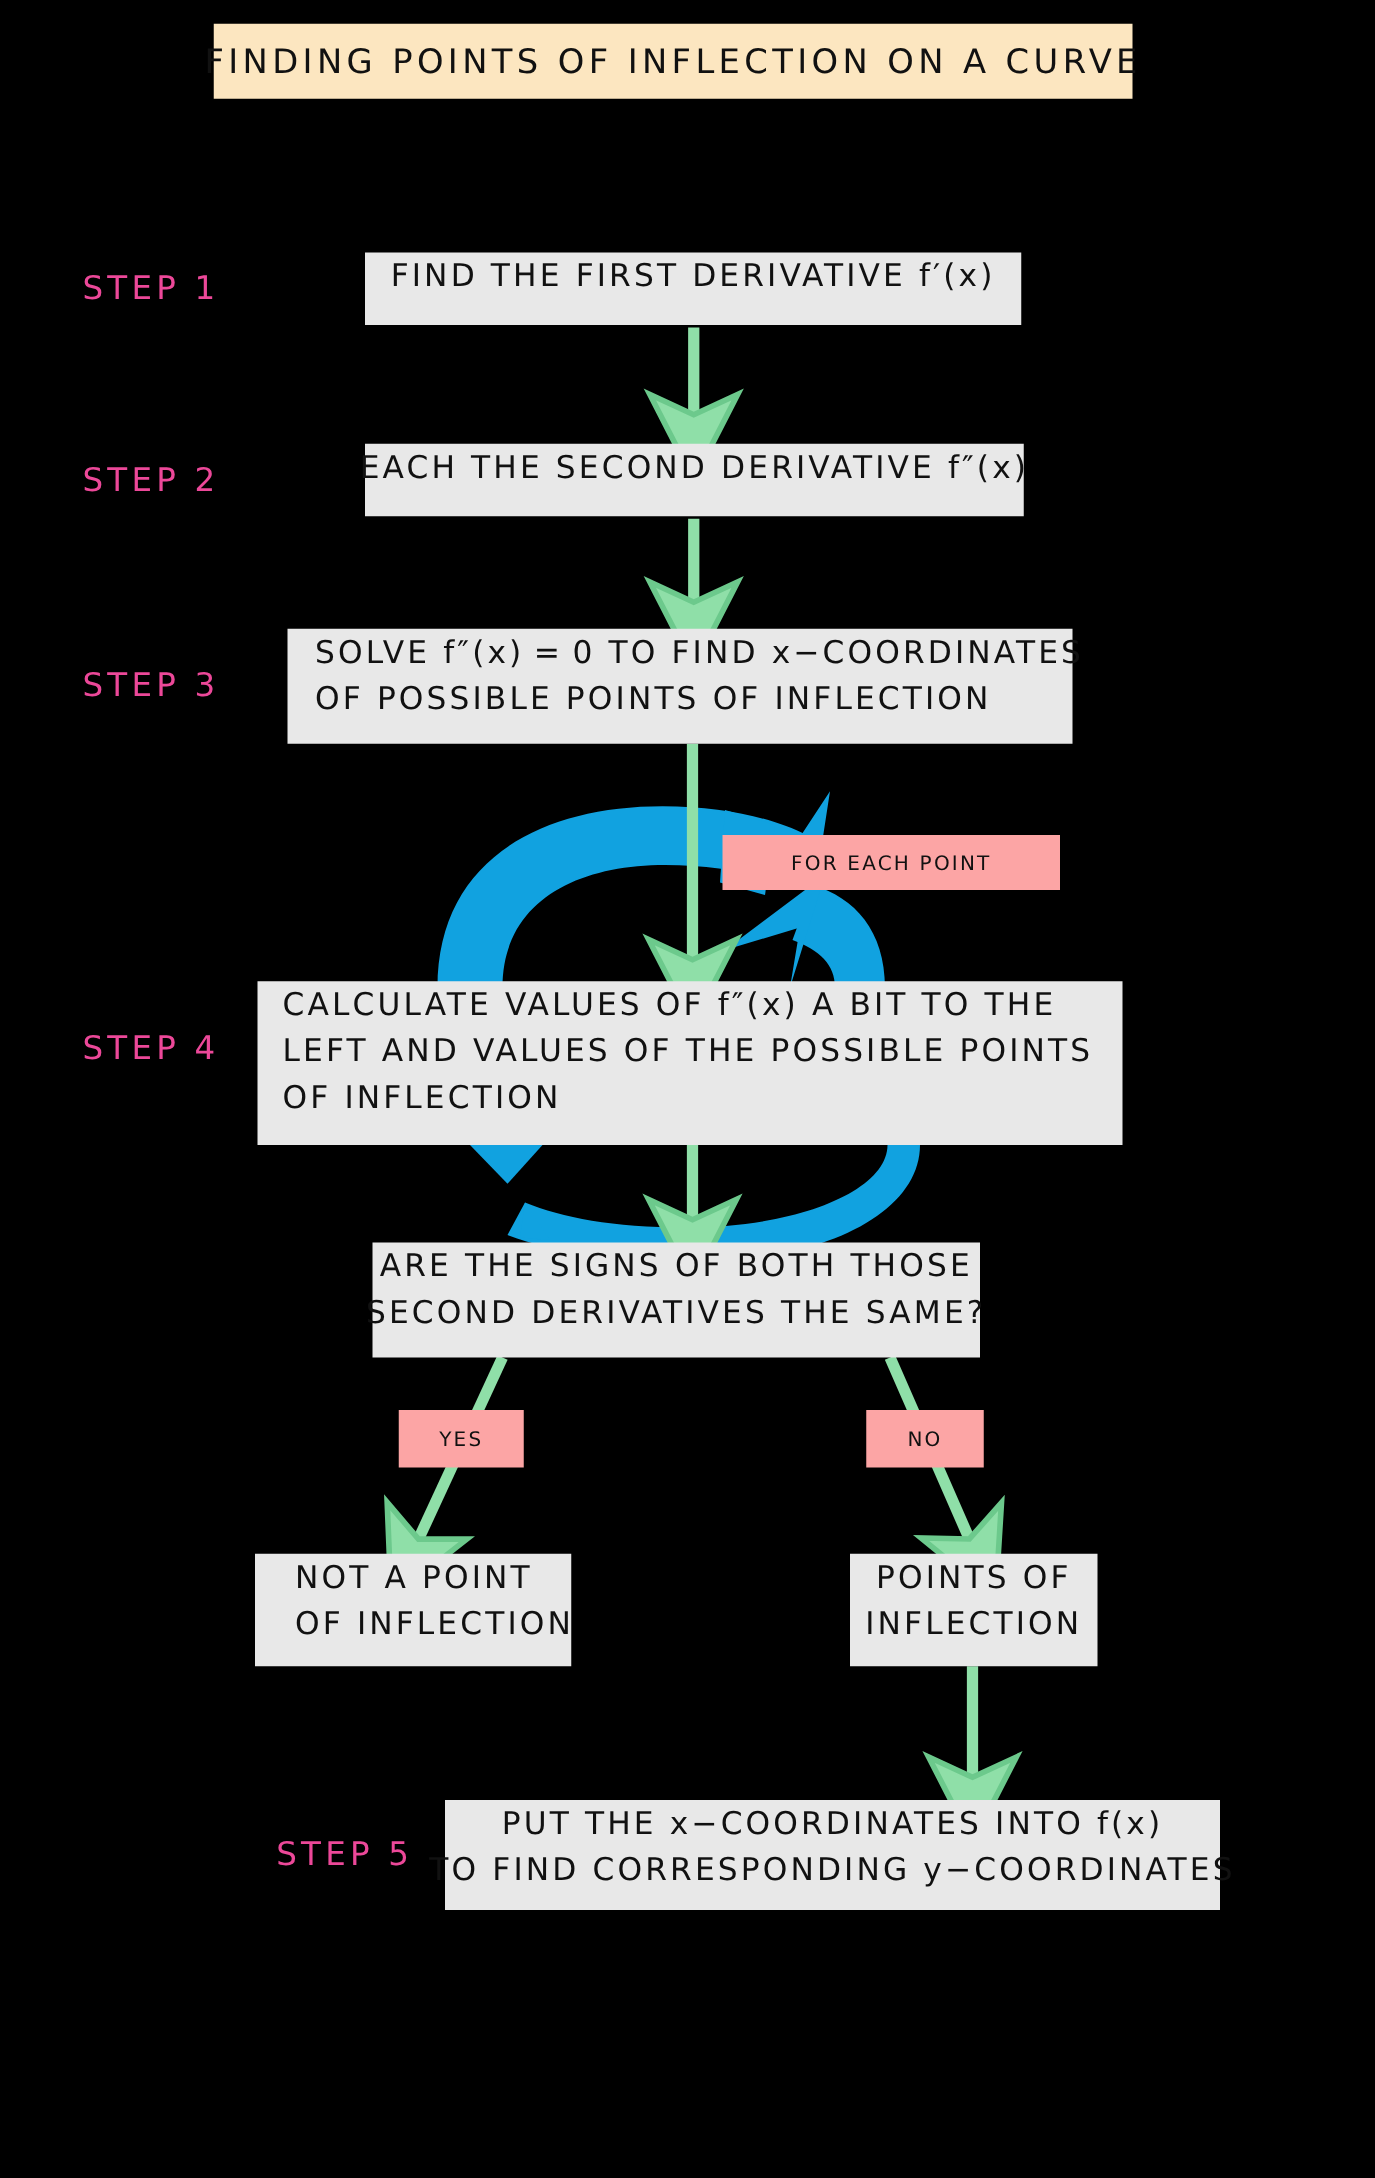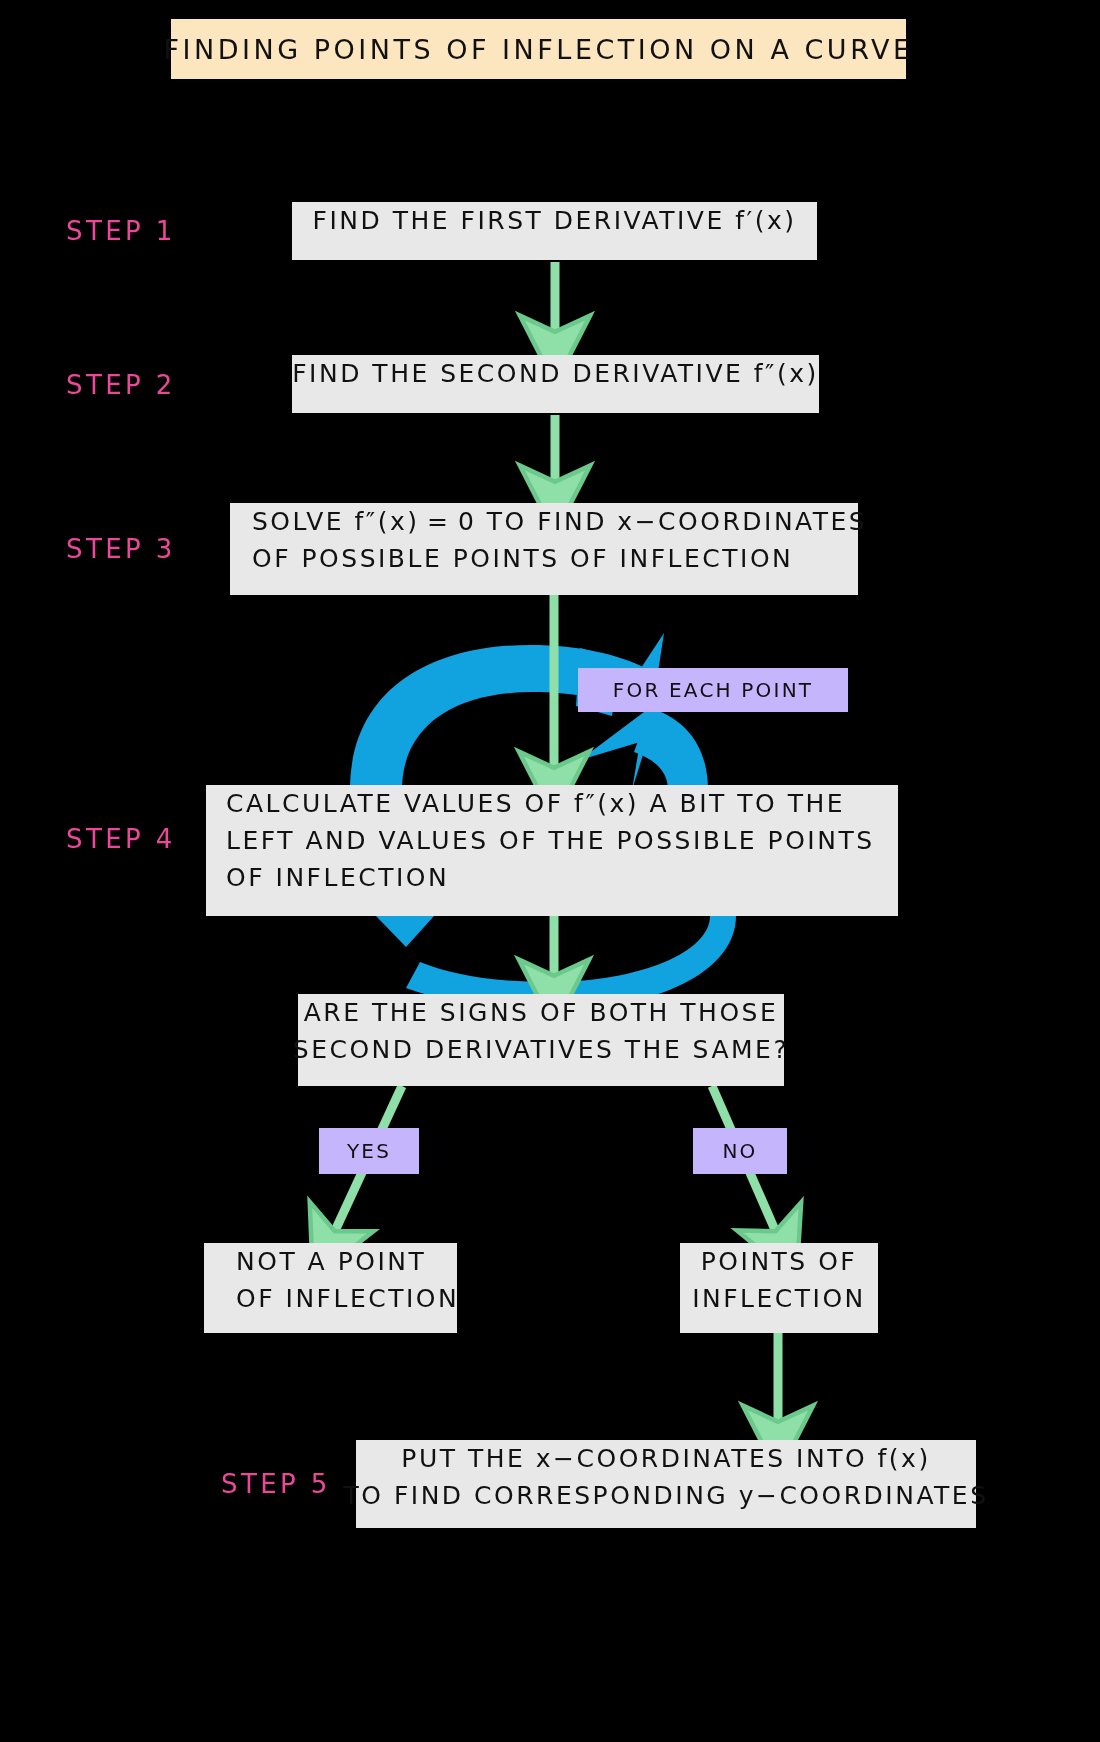--- a/index.html
+++ b/index.html
@@ -24,23 +24,23 @@
   .pbox.center{align-items:center;text-align:center;}
   .pbox.left{align-items:flex-start;text-align:left;}
   .pbox .ln{white-space:nowrap;display:block;}
 
   .step-label{
     position:absolute;color:#ec4899;font-size:26px;letter-spacing:.13em;
     white-space:nowrap;z-index:7;
   }
 
   .gbox{
-    position:absolute;background:#c4b5fd;color:#111;
+    position:absolute;background:#fca5a5;color:#111;
     display:flex;align-items:center;justify-content:center;
-    font-size:20px;letter-spacing:.11em;white-space:nowrap;z-index:8;
+    font-size:16px;letter-spacing:.11em;white-space:nowrap;z-index:8;
     box-sizing:border-box;
   }
 
   svg.layer{position:absolute;left:0;top:0;width:1100px;height:1742px;overflow:visible;}
   svg.arrows{z-index:5;}
   svg.loop{z-index:4;}
 </style>
 </head>
 <body>
 
@@ -111,21 +111,21 @@
     </g>
   </svg>
 
   <div class="step-label" style="left:46px;top:216px;">STEP  1</div>
   <div class="pbox center" style="left:272px;top:202px;width:525px;height:58px;">
     <span class="ln">FIND  THE  FIRST  DERIVATIVE  f′(x)</span>
   </div>
 
   <div class="step-label" style="left:46px;top:370px;">STEP  2</div>
   <div class="pbox center" style="left:272px;top:355px;width:527px;height:58px;">
-    <span class="ln">FIND  THE  SECOND  DERIVATIVE  f″(x)</span>
+    <span class="ln">EACH  THE  SECOND  DERIVATIVE  f″(x)</span>
   </div>
 
   <div class="step-label" style="left:46px;top:534px;">STEP  3</div>
   <div class="pbox left" style="left:210px;top:503px;width:628px;height:92px;padding:0 22px;">
     <span class="ln">SOLVE  f″(x) = 0  TO  FIND  x−COORDINATES</span>
     <span class="ln">OF  POSSIBLE  POINTS  OF  INFLECTION</span>
   </div>
 
   <div class="gbox" style="left:558px;top:668px;width:270px;height:44px;">
     <span>FOR  EACH  POINT</span>

